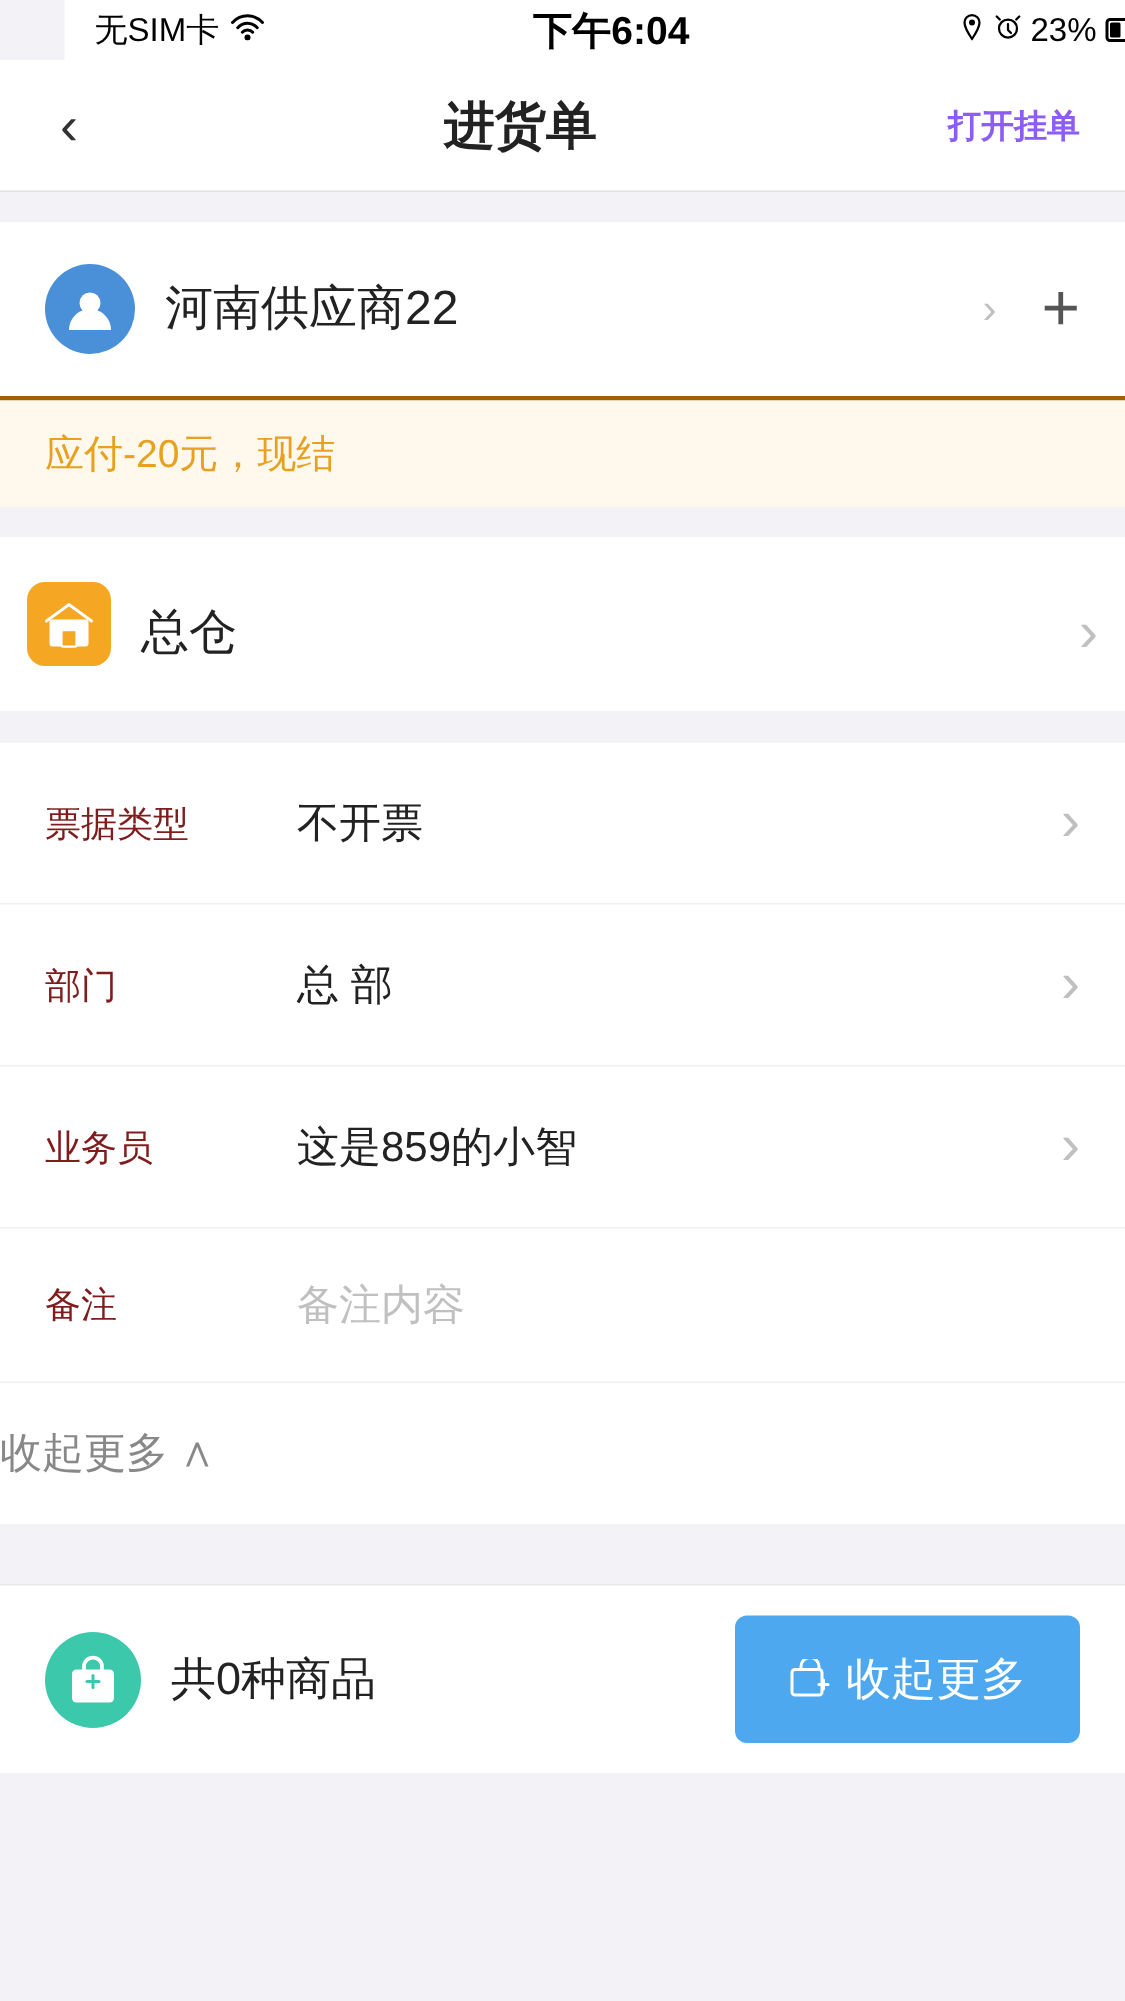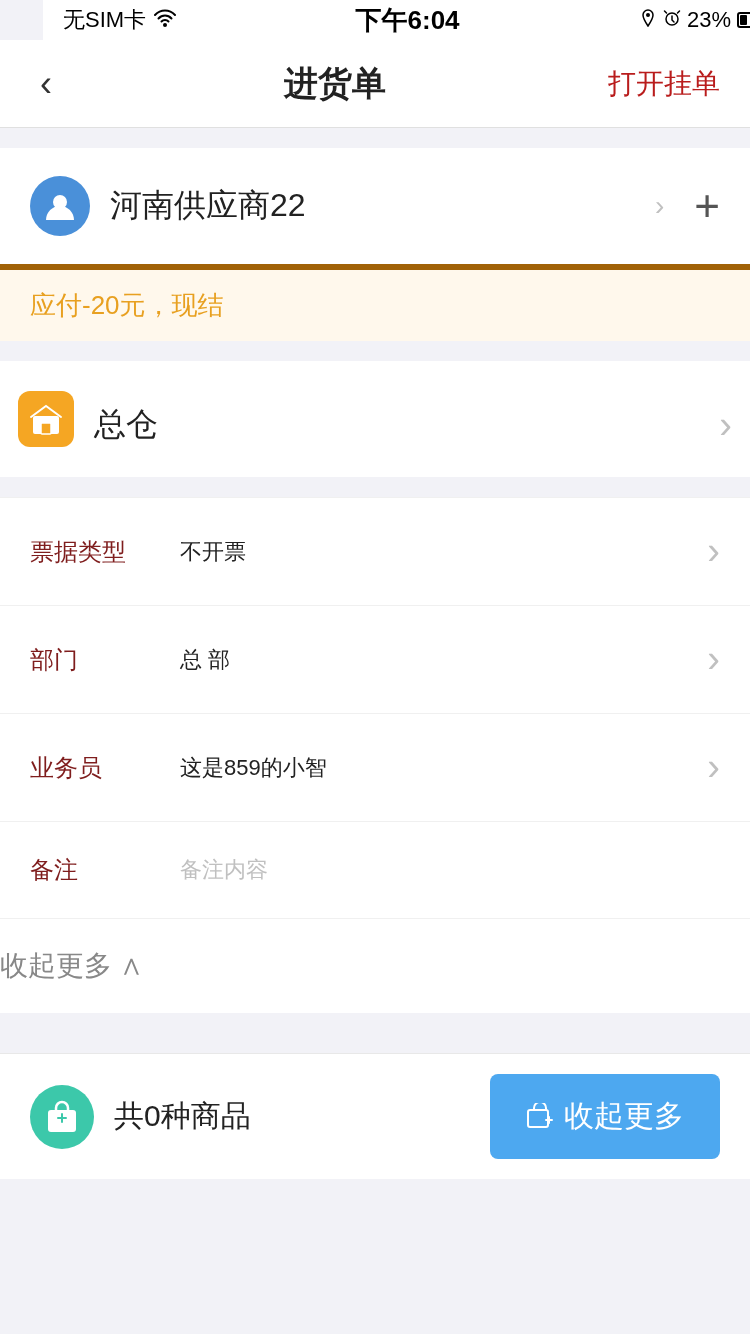--- a/index.html
+++ b/index.html
@@ -54,43 +54,44 @@
       color: #333;
       cursor: pointer;
       padding: 10px;
     }
     .nav-title {
       font-size: 34px;
       font-weight: 600;
       color: #222;
     }
     .nav-action {
-      font-size: 28px;
-      color: #b91c1c;
-      cursor: pointer;
+      font-size: 22px;
+      color: #8b5cf6;
+      cursor: pointer;
+      font-weight: bold;
     }
 
     
     .section-gap {
       height: 20px;
       background: #f2f2f7;
     }
 
     
     .card {
       background: #fff;
       width: 100%;
     }
 
     
     .supplier-row {
       display: flex;
       align-items: center;
       padding: 28px 30px;
-      border-bottom: 6px solid #a16207;
+      border-bottom: 3px solid #a16207;
     }
     .supplier-avatar {
       width: 60px; height: 60px;
       border-radius: 50%;
       background: #4a90d9;
       display: flex; align-items: center; justify-content: center;
       margin-right: 20px;
       flex-shrink: 0;
     }
     .supplier-avatar svg { width: 36px; height: 36px; }
@@ -153,23 +154,23 @@
       background: #fff;
     }
     .form-label {
       font-size: 24px;
       color: #7f1d1d;
       width: 140px;
       flex-shrink: 0;
     }
     .form-value {
       flex: 1;
-      font-size: 22px;
-      color: #222;
-      margin-left: 10px;
+      font-size: 28px;
+      color: #222;
+      margin-left: 28px;
     }
     .form-value.placeholder {
       color: #c0c0c0;
     }
 
     
     .collapse-row {
       background: #fff;
       text-align: left;
       padding: 28px 0;

